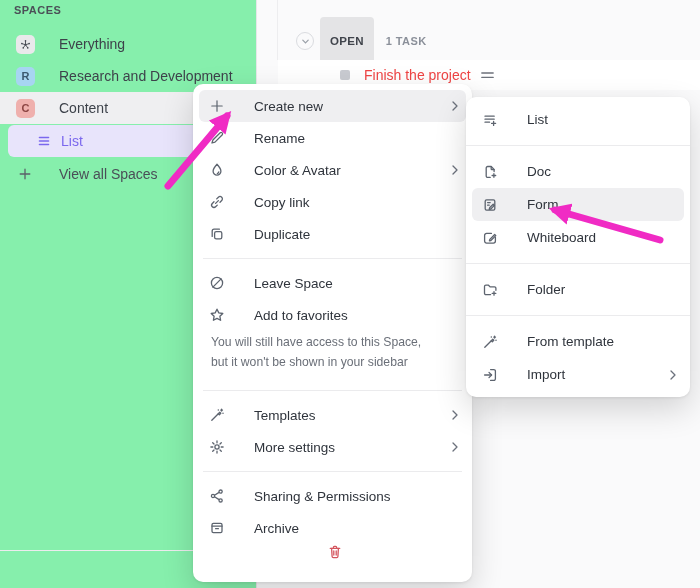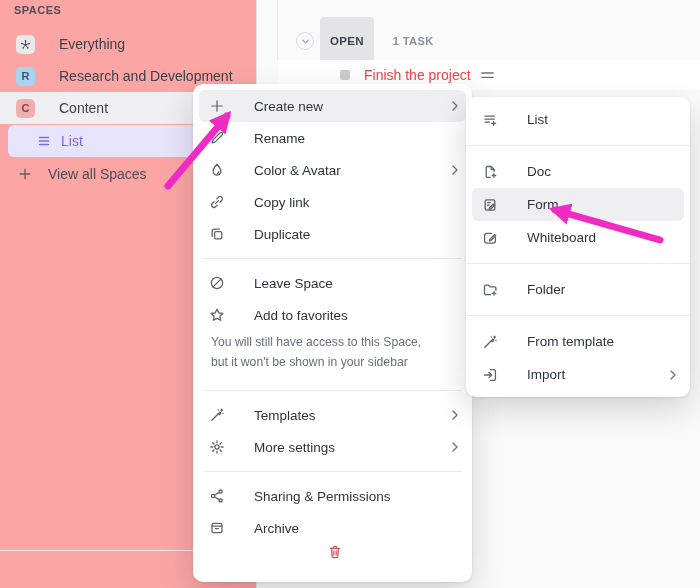--- a/index.html
+++ b/index.html
@@ -5,51 +5,51 @@
   * { margin:0; padding:0; box-sizing:border-box; }
   html,body { width:700px; height:588px; }
   body {
     position:relative; overflow:hidden;
     background:#fafafb;
     font-family:"Liberation Sans", sans-serif;
     color:#2f343c;
   }
   
   .sidebar { position:absolute; left:0; top:0; width:257px; height:588px;
-    background:#fca5a5; border-right:1px solid #e6e7e9; }
+    background:#86efac; border-right:1px solid #e6e7e9; }
   .sidebar-footer-line { position:absolute; left:0; top:550px; width:257px;
     border-top:1px solid #ececee; }
   .spaces-header { position:absolute; left:14px; top:4px; font-size:11px;
     font-weight:bold; letter-spacing:.5px; color:#4b4f57; }
   .srow { position:absolute; left:0; width:257px; height:32px;
     display:flex; align-items:center; padding-left:16px; gap:24px;
     font-size:14px; color:#3d424a; cursor:default; }
   .srow.hl { background:#efeff1; }
   .avatar { width:19px; height:19px; border-radius:5px; flex:none;
     display:flex; align-items:center; justify-content:center;
     font-size:11px; font-weight:bold; }
   .avatar.gray { background:#e9e9eb; color:#42464e; }
   .avatar.blue { background:#a7d5f1; color:#3c5a70; }
   .avatar.red  { background:#efb0ad; color:#8c4543; }
   .list-pill { position:absolute; left:8px; top:125px; width:242px; height:32px;
     background:#e8e4fb; border-radius:6px; display:flex; align-items:center;
     padding-left:28px; gap:9px; font-size:14px; color:#7b68ee; }
-  .viewall { top:158px; padding-left:17px; gap:15px; color:#4a4e57; }
+  .viewall { top:158px; padding-left:17px; gap:26px; color:#4a4e57; }
   .plus-glyph { width:16px; height:16px; flex:none; color:#5b6068; }
   
   .gutter-line { position:absolute; left:277px; top:0; height:60px;
     border-left:1px solid #ededef; }
   .group-row { position:absolute; left:296px; top:30px; height:22px;
     display:flex; align-items:center; }
   .chev-circle { width:18px; height:18px; border-radius:50%;
     border:1px solid #dadce0; display:flex; align-items:center;
     justify-content:center; color:#9aa0a8; margin-right:6px; background:#fafafb; }
   .status-badge { background:#e4e4e6; color:#3f434b; font-size:11.5px;
     font-weight:bold; letter-spacing:.3px; border-radius:4px;
-    padding:18px 10px; margin-right:19px; }
+    padding:18px 10px; margin-right:12px; }
   .task-count { font-size:11px; font-weight:bold; letter-spacing:.4px; color:#8b909a; }
   .task-row { position:absolute; left:278px; top:60px; width:422px; height:30px;
     background:#fff; display:flex; align-items:center; padding-left:62px; }
   .task-check { width:10px; height:10px; border-radius:2px; background:#c9cbd1;
     flex:none; margin-right:14px; }
   .task-title { font-size:14px; color:#ef4444; }
   .desc-icon { margin-left:10px; color:#6d727b; }
   
   .menu { position:absolute; background:#fff; border-radius:10px;
     box-shadow:0 1px 3px rgba(0,0,0,.08), 0 12px 32px rgba(0,0,0,.16);

